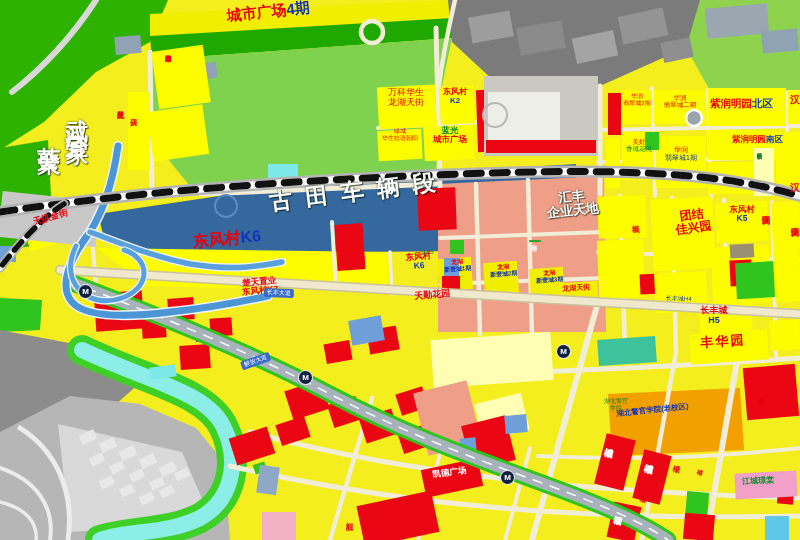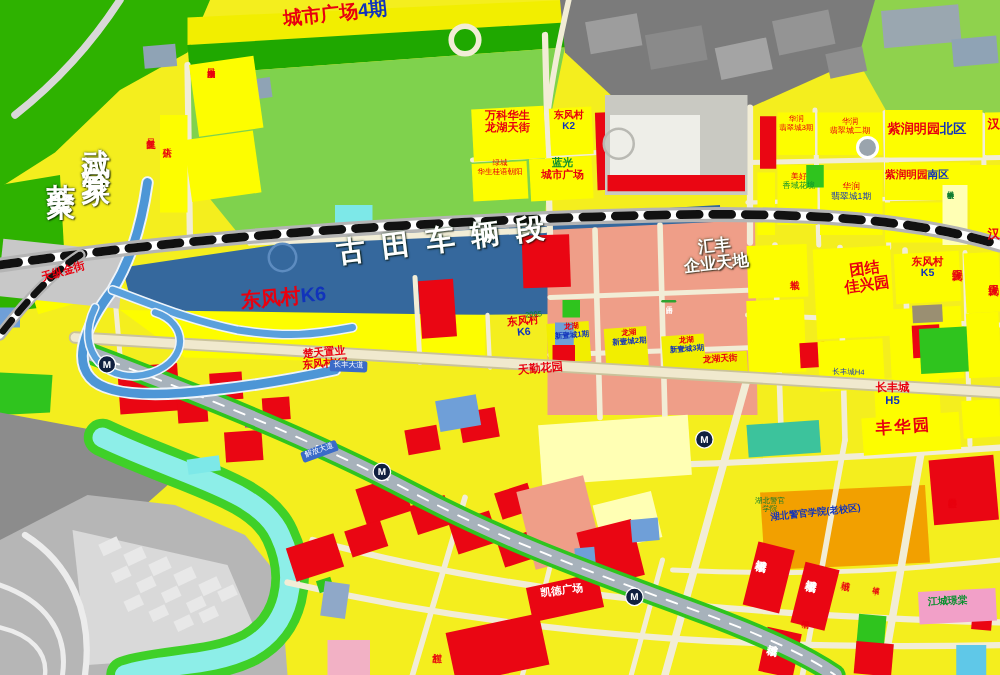--- a/index.html
+++ b/index.html
@@ -215,21 +215,21 @@
       <div class="metro" style="left: 78px; top: 284px;">M</div>
       <div class="metro" style="left: 298px; top: 370px;">M</div>
       <div class="metro" style="left: 500px; top: 470px;">M</div>
       <div class="metro" style="left: 556px; top: 344px;">M</div>
       <div class="lbl v sh" style="left: 64px; top: 100px; font-size: 23px; color: rgb(255, 255, 255); font-weight: 700; letter-spacing: 7px;">武汉宜家</div>
       <div class="lbl v sh" style="left: 36px; top: 128px; font-size: 23px; color: rgb(255, 255, 255); font-weight: 700; letter-spacing: 7px;">荟聚</div>
       <div class="lbl v" style="left: 116px; top: 105px; font-size: 7.5px; color: rgb(232, 0, 15);">红星美凯龙</div>
       <div class="lbl v" style="left: 129px; top: 112px; font-size: 7.5px; color: rgb(232, 0, 15);">硚头店</div>
       <div class="lbl v" style="left: 165px; top: 50px; font-size: 6.5px; color: rgb(232, 0, 15);">华生汉口城市广场三期</div>
       <div class="lbl" style="left: 226px; top: 8px; font-size: 15px; color: rgb(232, 0, 15); font-weight: 700; transform: rotate(-6deg);"><span style="color: rgb(232, 0, 15);">城市广场</span><span style="color: rgb(17, 51, 187);">4期</span></div>
-      <div class="lbl" style="left: 378px; top: 88px; font-size: 9px; color: rgb(232, 0, 15); font-weight: 700; width: 56px; text-align: center;">
+      <div class="lbl" style="left: 378px; top: 88px; font-size: 9px; color: rgb(232, 0, 15); font-weight: 400; width: 56px; text-align: center;">
         <div class="ln">万科华生</div>
         <div class="ln">龙湖天街</div>
       </div>
       <div class="lbl" style="left: 438px; top: 88px; font-size: 8px; color: rgb(232, 0, 15); font-weight: 700; width: 34px; text-align: center;">
         <div class="ln">东风村</div>
         <div class="ln" style="color: rgb(17, 51, 187);">K2</div>
       </div>
       <div class="lbl" style="left: 377px; top: 128px; font-size: 6px; color: rgb(232, 0, 15); width: 46px; text-align: center;">
         <div class="ln">绿城</div>
         <div class="ln">华生桂语朝阳</div>
@@ -249,21 +249,21 @@
       <div class="lbl" style="left: 710px; top: 98px; font-size: 10.5px; color: rgb(232, 0, 15); font-weight: 700;"><span style="color: rgb(232, 0, 15);">紫润明园</span><span style="color: rgb(17, 51, 187);">北区</span></div>
       <div class="lbl" style="left: 790px; top: 94px; font-size: 10px; color: rgb(232, 0, 15); font-weight: 700;">汉</div>
       <div class="lbl" style="left: 622px; top: 138px; font-size: 6.5px; color: rgb(232, 0, 15); width: 34px; text-align: center;">
         <div class="ln">美好</div>
         <div class="ln" style="color: rgb(10, 143, 47);">香域花境</div>
       </div>
       <div class="lbl" style="left: 656px; top: 146px; font-size: 7px; color: rgb(232, 0, 15); width: 50px; text-align: center;">
         <div class="ln">华润</div>
         <div class="ln" style="color: rgb(17, 51, 187);">翡翠城1期</div>
       </div>
-      <div class="lbl" style="left: 708px; top: 135px; font-size: 8.5px; color: rgb(232, 0, 15); font-weight: 700;"><span style="color: rgb(232, 0, 15);">紫润明园</span><span style="color: rgb(17, 51, 187);">南区</span></div>
+      <div class="lbl" style="left: 708px; top: 135px; font-size: 8.5px; color: rgb(232, 0, 15); font-weight: 700; padding-left: 24px;"><span style="color: rgb(232, 0, 15);">紫润明园</span><span style="color: rgb(17, 51, 187);">南区</span></div>
       <div class="lbl v" style="left: 757px; top: 149px; font-size: 5.5px; color: rgb(10, 122, 47);">硚口区实验小学</div>
       <div class="lbl" style="left: 790px; top: 182px; font-size: 10px; color: rgb(232, 0, 15); font-weight: 700;">汉</div>
       <div class="lbl sh" style="left: 268px; top: 190px; font-size: 23px; color: rgb(255, 255, 255); font-weight: 700; letter-spacing: 13px; transform: rotate(-7deg);">古田车辆段</div>
       <div class="lbl" style="left: 192px; top: 233px; font-size: 16px; color: rgb(232, 0, 15); font-weight: 700; transform: rotate(-5deg);"><span style="color: rgb(232, 0, 15);">东风村</span><span style="color: rgb(17, 51, 187);">K6</span></div>
       <div class="lbl" style="left: 398px; top: 254px; font-size: 8.5px; color: rgb(232, 0, 15); font-weight: 700; transform: rotate(-5deg); width: 40px; text-align: center;">
         <div class="ln">东风村</div>
         <div class="ln" style="color: rgb(17, 51, 187);">K6</div>
       </div>
       <div class="lbl" style="left: 228px; top: 280px; font-size: 8.5px; color: rgb(232, 0, 15); font-weight: 700; transform: rotate(-5deg); width: 62px; text-align: center;">
         <div class="ln">楚天置业</div>

